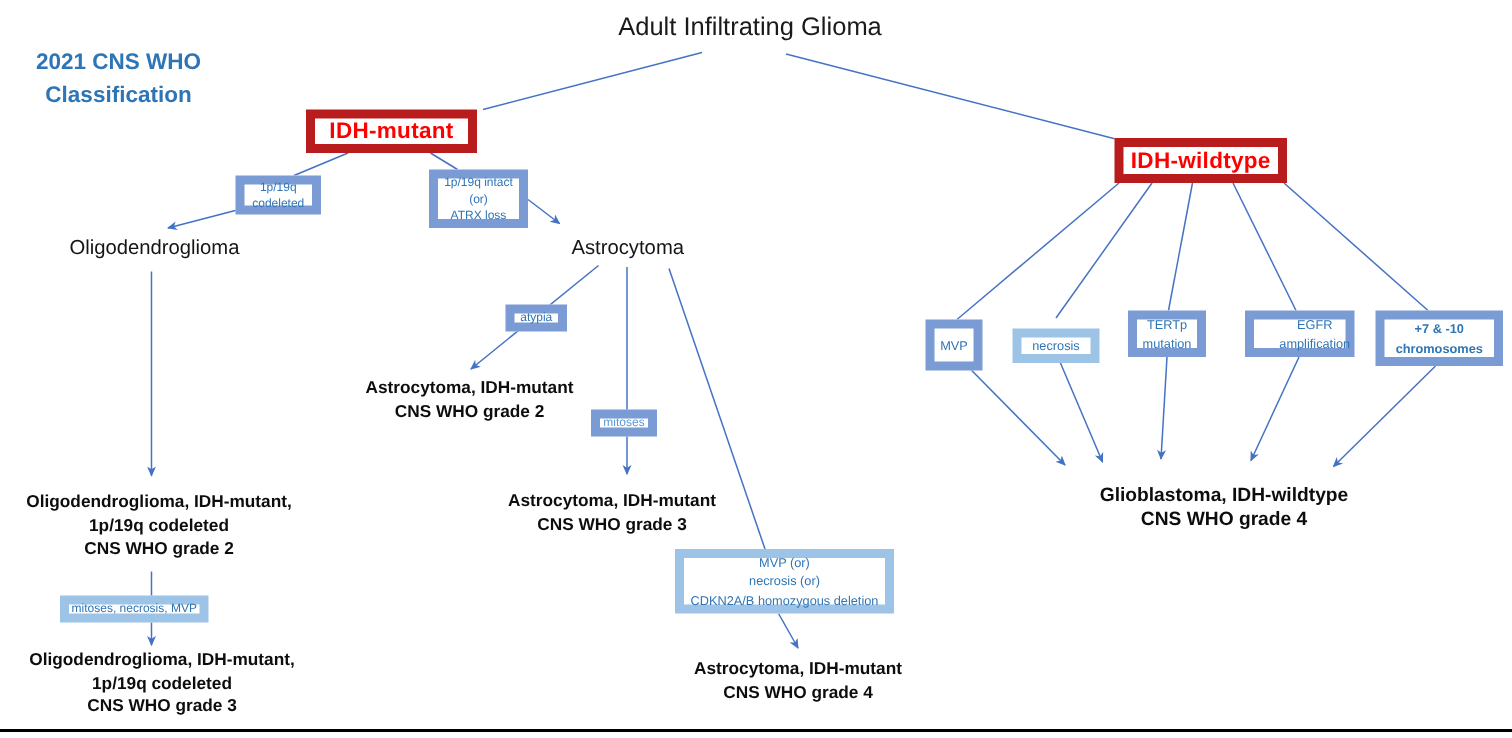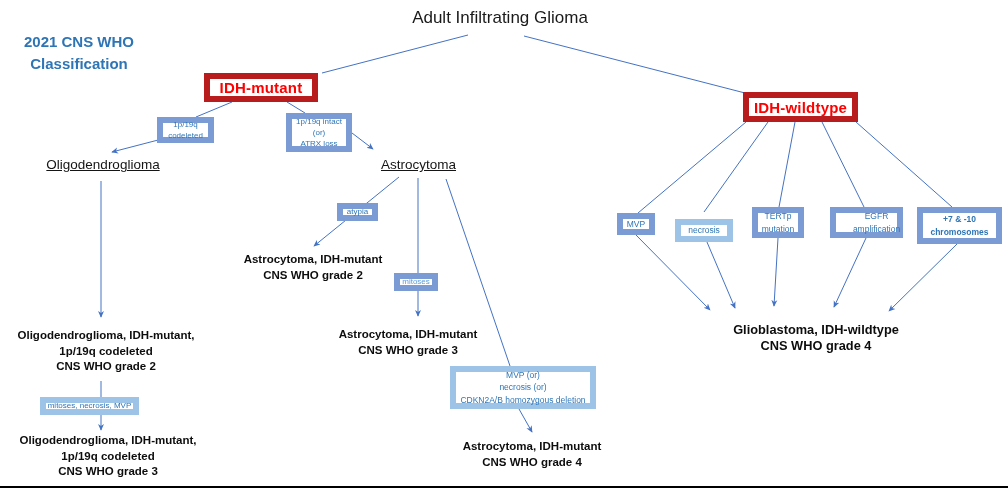--- a/index.html
+++ b/index.html
@@ -14,21 +14,21 @@
     display:flex;flex-direction:column;align-items:center;justify-content:center;
     text-align:center;box-sizing:border-box;
   }
   .box.light{border-color:#9DC3E6;}
   .box.med{border-color:#7A9BD4;}
   .red-label{color:#FF0000;font-weight:bold;font-size:15px;letter-spacing:.2px;}
   .small-blue{font-size:8px;color:#2E75B6;line-height:1.4;}
   .small-blue.lighter{color:#5B9BD5;}
   .small-blue2{font-size:8.5px;color:#2E75B6;line-height:1.45;}
   .lbl{text-align:center;color:#151515;}
-  .type-label{font-size:13.5px;text-decoration:underline;}
+  .type-label{font-size:13.5px;}
   .outcome{font-weight:bold;font-size:11.5px;line-height:1.35;color:#0d0d0d;white-space:nowrap;}
   .outcome-lg{font-weight:bold;font-size:12.8px;line-height:1.28;color:#0d0d0d;white-space:nowrap;}
   .title{font-size:17px;color:#1a1a1a;}
   .corner{color:#2E75B6;font-size:15px;font-weight:600;line-height:1.45;}
   .bottom-rule{position:absolute;left:0;top:486px;width:1008px;height:2px;background:#000;z-index:3;}
 </style>
 </head>
 <body>
 
 <div class="stage">
@@ -136,21 +136,21 @@
   </div>
   <div class="lbl outcome" style="left:456px;top:439px;width:152px;">
     <div>Astrocytoma, IDH-mutant</div>
     <div>CNS WHO grade 4</div>
   </div>
   <div class="lbl outcome-lg" style="left:716px;top:322px;width:200px;">
     <div>Glioblastoma, IDH-wildtype</div>
     <div>CNS WHO grade 4</div>
   </div>
 
-  <div class="box med small-blue2" style="left:617px;top:213px;width:38px;height:22px;align-items:center;">
+  <div class="box med small-blue2" style="left:617px;top:213px;width:38px;height:34px;align-items:center;">
     <div>MVP</div>
   </div>
   <div class="box light small-blue2" style="left:675px;top:219px;width:58px;height:23px;">
     <div class="lighter">necrosis</div>
   </div>
   <div class="box med small-blue2" style="left:752px;top:207px;width:52px;height:31px;">
     <div>TERTp</div>
     <div>mutation</div>
   </div>
   <div class="box med small-blue2" style="left:830px;top:207px;width:73px;height:31px;padding-left:20px;">

